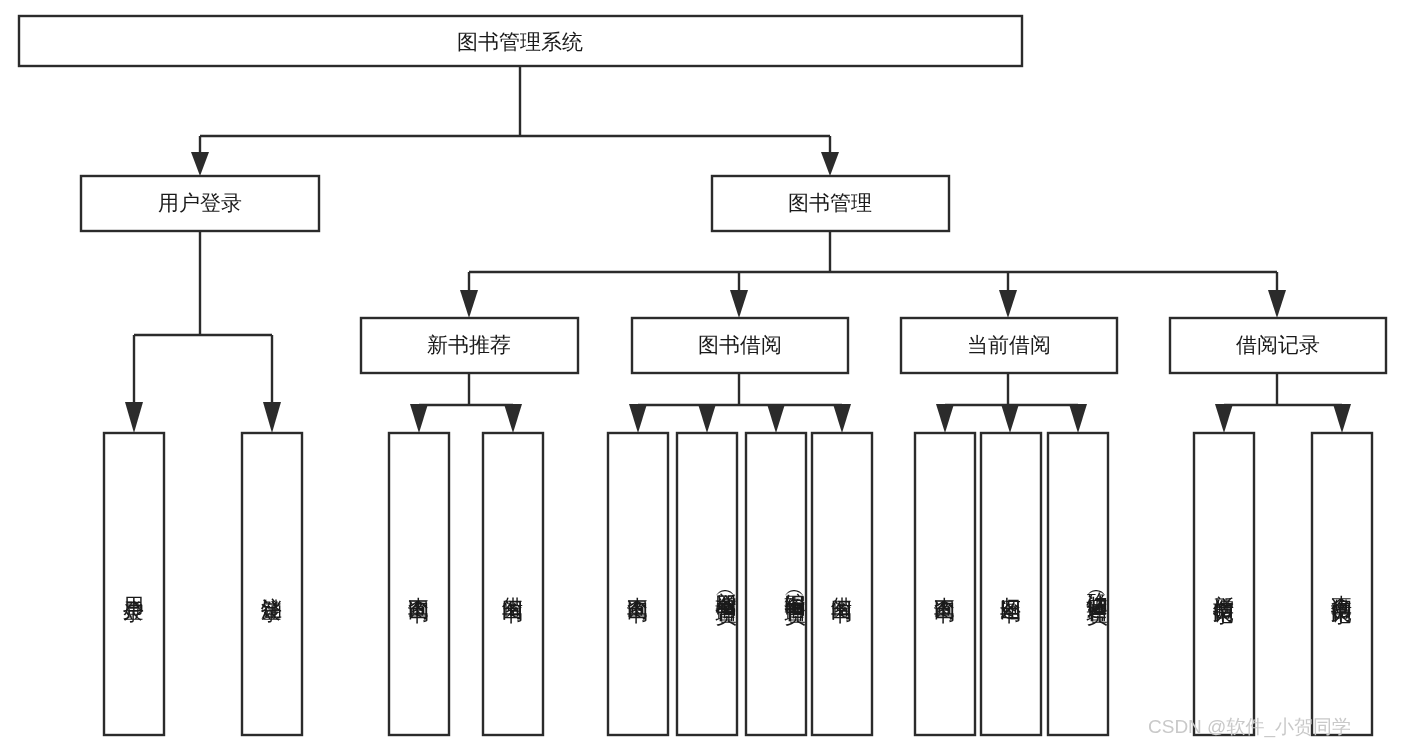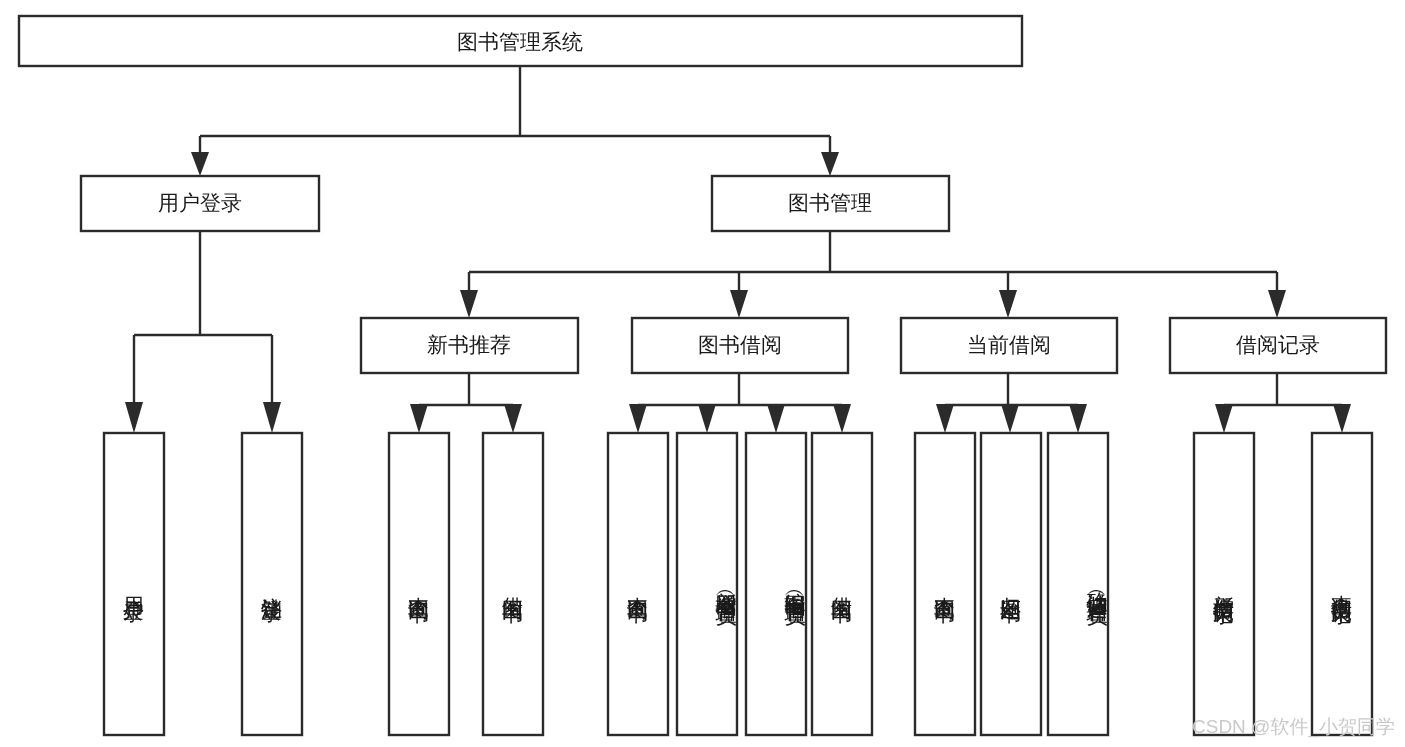--- a/index.html
+++ b/index.html
@@ -197,15 +197,15 @@
   <div class="vlabel" style="left:746px; top:437px; width:60px; height:294px; display:flex; align-items:flex-start; justify-content:center;">编辑图书（管理员）</div>
   <div class="vlabel" style="left:812px; top:433px; width:60px; height:302px; display:flex; align-items:center; justify-content:center;">借阅图书</div>
 
   <div class="vlabel" style="left:915px; top:433px; width:60px; height:302px; display:flex; align-items:center; justify-content:center;">查询图书</div>
   <div class="vlabel" style="left:981px; top:433px; width:60px; height:302px; display:flex; align-items:center; justify-content:center;">归还图书</div>
   <div class="vlabel" style="left:1048px; top:437px; width:60px; height:294px; display:flex; align-items:flex-start; justify-content:center;">确认归还（管理员）</div>
 
   <div class="vlabel" style="left:1194px; top:433px; width:60px; height:302px; display:flex; align-items:center; justify-content:center;">新增借阅记录</div>
   <div class="vlabel" style="left:1312px; top:433px; width:60px; height:302px; display:flex; align-items:center; justify-content:center;">查询借阅记录</div>
 
-  <div class="watermark" style="left:1192px; top:714px;">CSDN @软件_小贺同学</div>
+  <div class="watermark" style="left:1148px; top:714px;">CSDN @软件_小贺同学</div>
 
 </div>
 
 </body></html>

